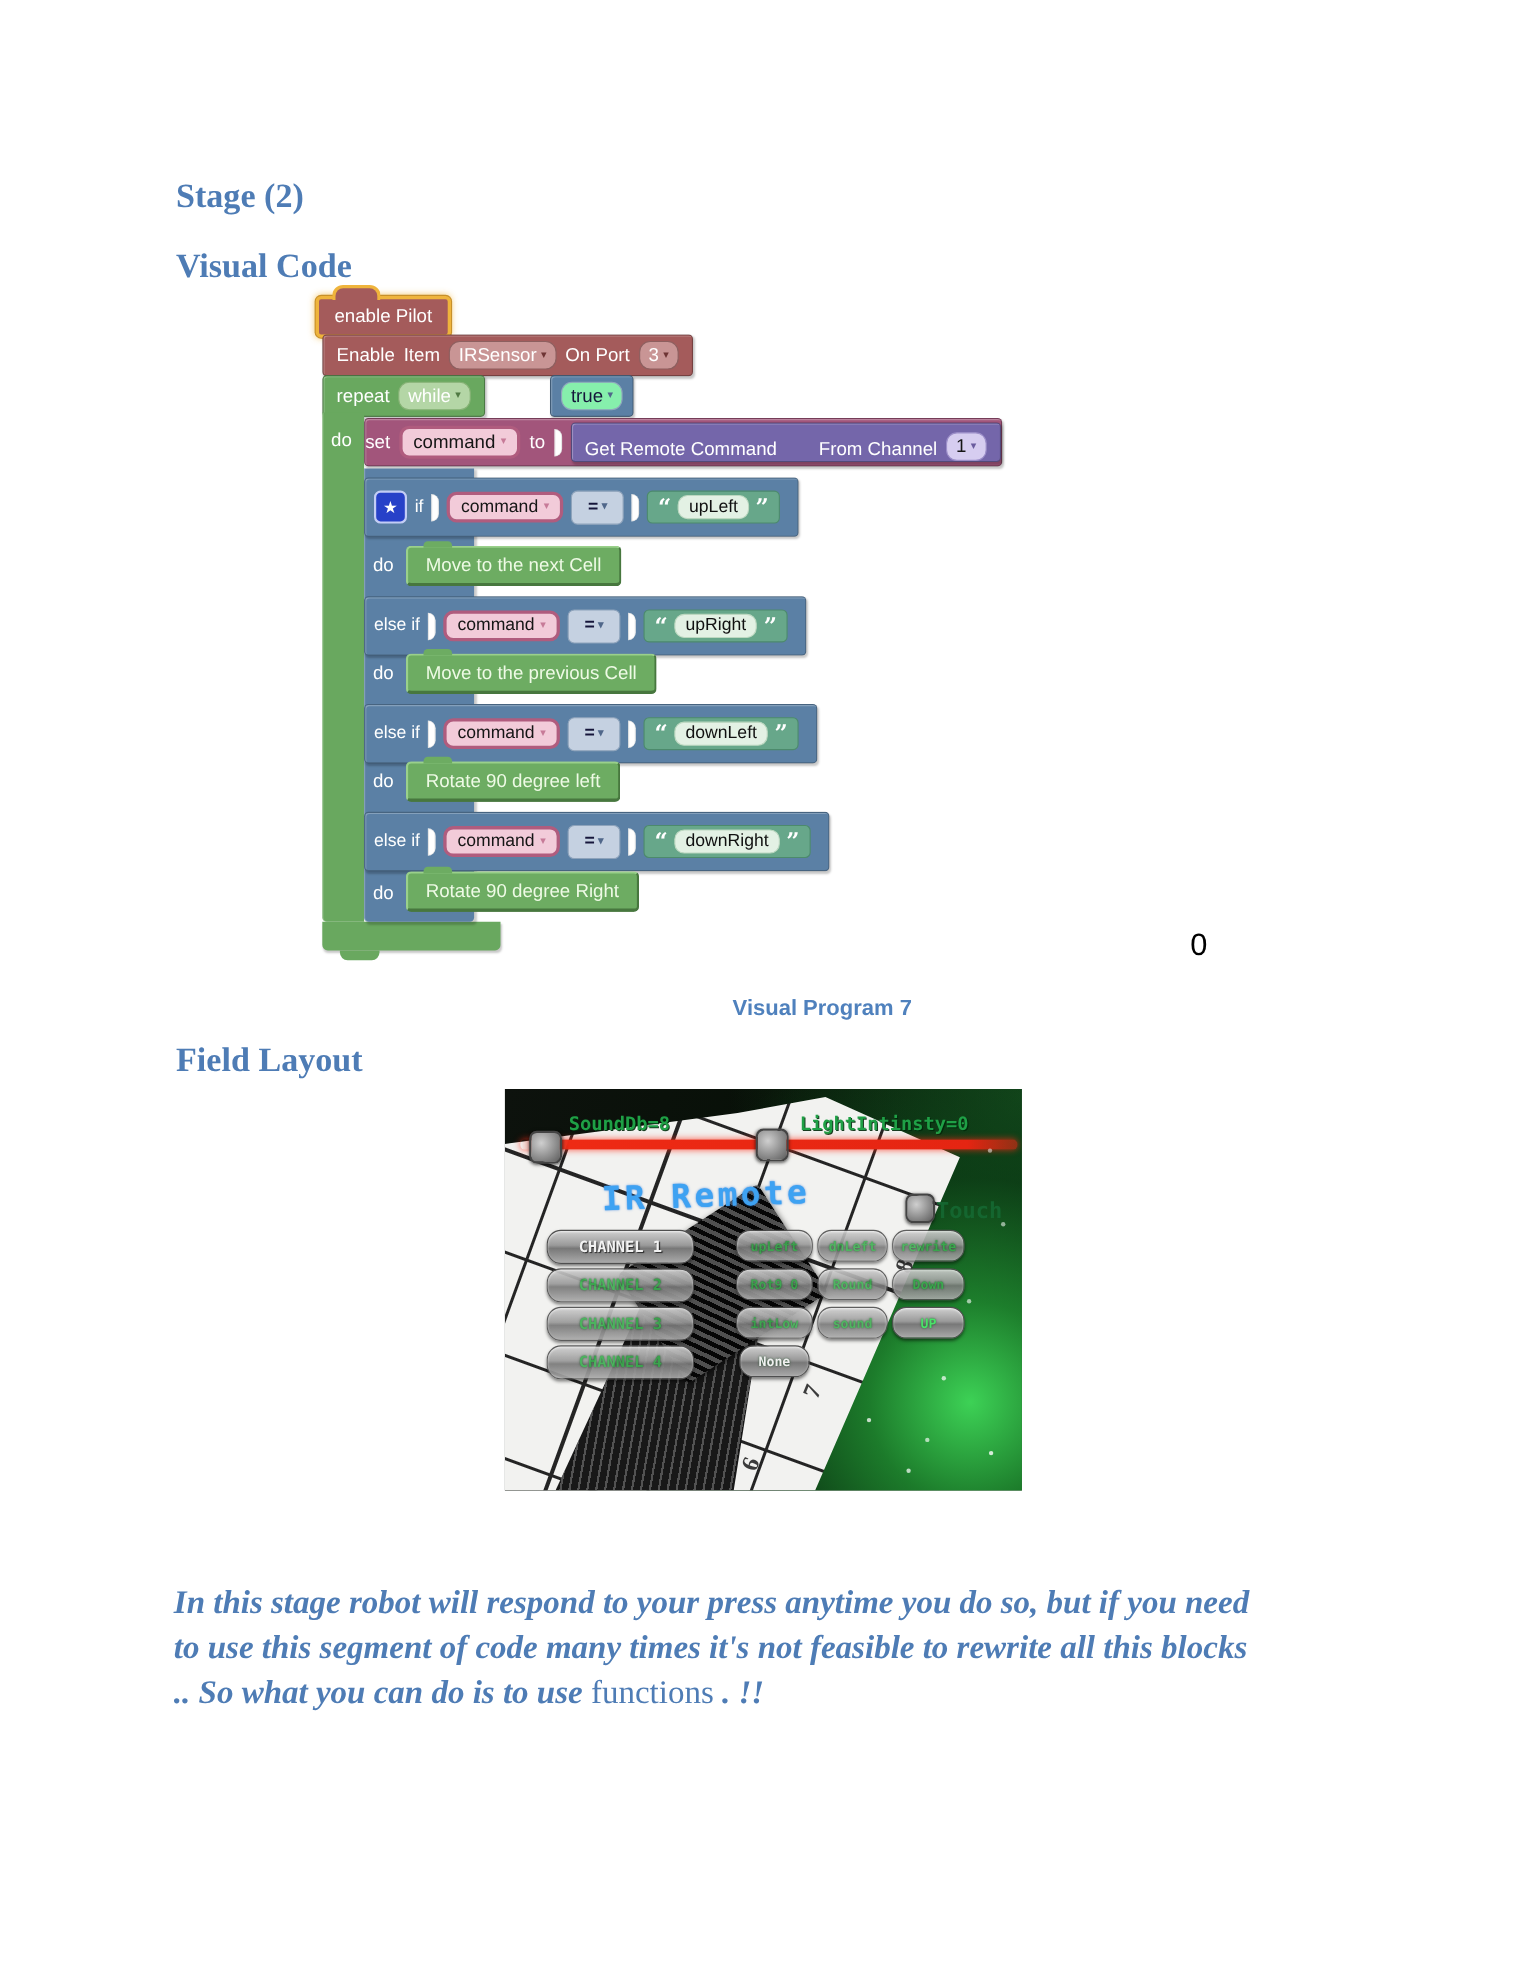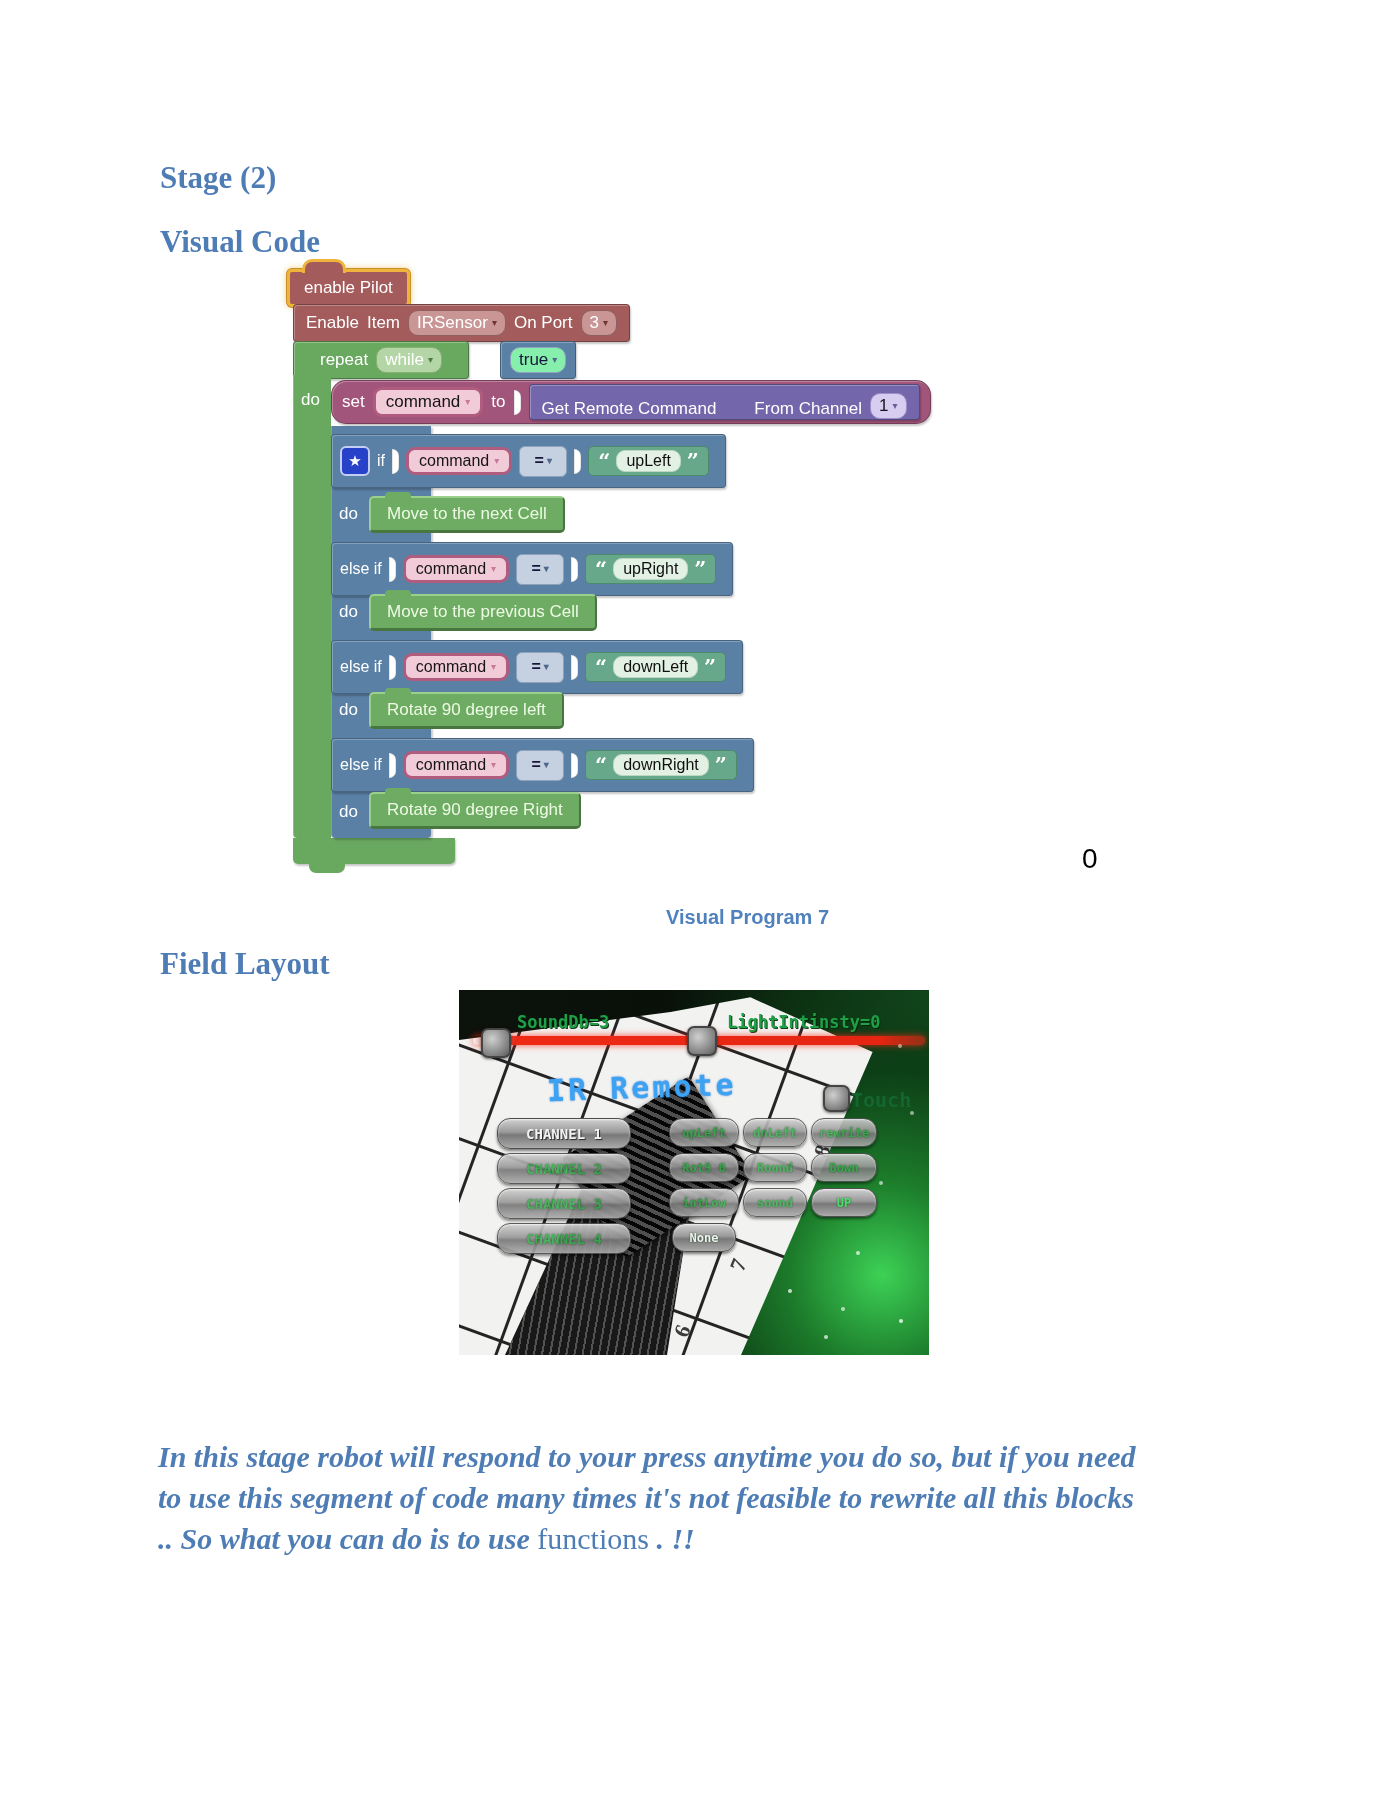--- a/index.html
+++ b/index.html
@@ -137,39 +137,39 @@
       <span>IRSensor</span>
       <span class="tri">▾</span>
     </span>
     <span class="kww">On Port</span>
     <span class="pill pill-brown">
       <span>3</span>
       <span class="tri">▾</span>
     </span>
   </div>
 
-  <div class="abs blk green" style="left:293px;top:341px;height:36px;padding:0 26px;">
+  <div class="abs blk green" style="left:293px;top:341px;height:36px;padding:0 12px;">
     <span class="kww">repeat</span>
     <span class="pill pill-while">
       <span>while</span>
       <span class="tri">▾</span>
     </span>
   </div>
   <div class="abs blk blue" style="left:500px;top:341px;height:36px;padding:0 9px;">
     <span class="pill pill-true">
       <span>true</span>
       <span class="tri">▾</span>
     </span>
   </div>
 
   <div class="abs greenbar" style="left:293px;top:375px;width:38px;height:463px;"></div>
   <div class="abs greenbot" style="left:293px;top:838px;width:162px;height:26px;"></div>
   <div class="abs dolbl" style="left:301px;top:390px;">do</div>
 
-  <div class="abs blk plum" style="left:331px;top:380px;height:42px;padding:0 10px;border-radius:15px;">
+  <div class="abs blk plum" style="left:331px;top:380px;height:42px;padding:0 0;">
     <span class="kww">set</span>
     <span class="varblk">
       <span>command</span>
       <span class="tri">▾</span>
     </span>
     <span class="kww">to</span>
     <span class="lparen"></span>
     <span class="blk purple" style="height:34px;padding:0 12px;border-radius:4px;align-items:flex-end;">
       <span class="kww">Get Remote Command</span>
       <span style="width:22px;"></span>
@@ -294,21 +294,21 @@
     <div class="abs gpill padbtn" style="left:284px;top:128px;width:62px;height:27px;">dnLeft</div>
     <div class="abs gpill padbtn" style="left:352px;top:128px;width:64px;height:27px;">rewrite</div>
     <div class="abs gpill padbtn" style="left:210px;top:163px;width:68px;height:27px;">Rot9 0</div>
     <div class="abs gpill padbtn" style="left:284px;top:163px;width:62px;height:27px;">Round</div>
     <div class="abs gpill padbtn" style="left:352px;top:163px;width:64px;height:27px;">Down</div>
     <div class="abs gpill padbtn" style="left:210px;top:198px;width:68px;height:27px;">intLow</div>
     <div class="abs gpill padbtn" style="left:284px;top:198px;width:62px;height:27px;">sound</div>
     <div class="abs gpill padbtn padup" style="left:352px;top:198px;width:64px;height:27px;">UP</div>
     <div class="abs gpill padbtn padnone" style="left:213px;top:233px;width:62px;height:27px;">None</div>
 
-    <div class="abs greentext" style="left:58px;top:22px;">SoundDb=3</div>
+    <div class="abs greentext" style="left:58px;top:22px;">SoundDb=8</div>
     <div class="abs greentext" style="left:268px;top:22px;">LightIntinsty=0</div>
     <div class="abs irtitle" style="left:88px;top:80px;">IR Remote</div>
     <div class="abs touch" style="left:392px;top:98px;">Touch</div>
 
     <div class="abs laser"></div>
     <div class="abs knob" style="left:22px;top:38px;"></div>
     <div class="abs knob" style="left:228px;top:36px;"></div>
     <div class="abs knob" style="left:364px;top:95px;width:23px;height:23px;"></div>
 
     <div class="abs specks" style="left:0;top:0;"></div>

